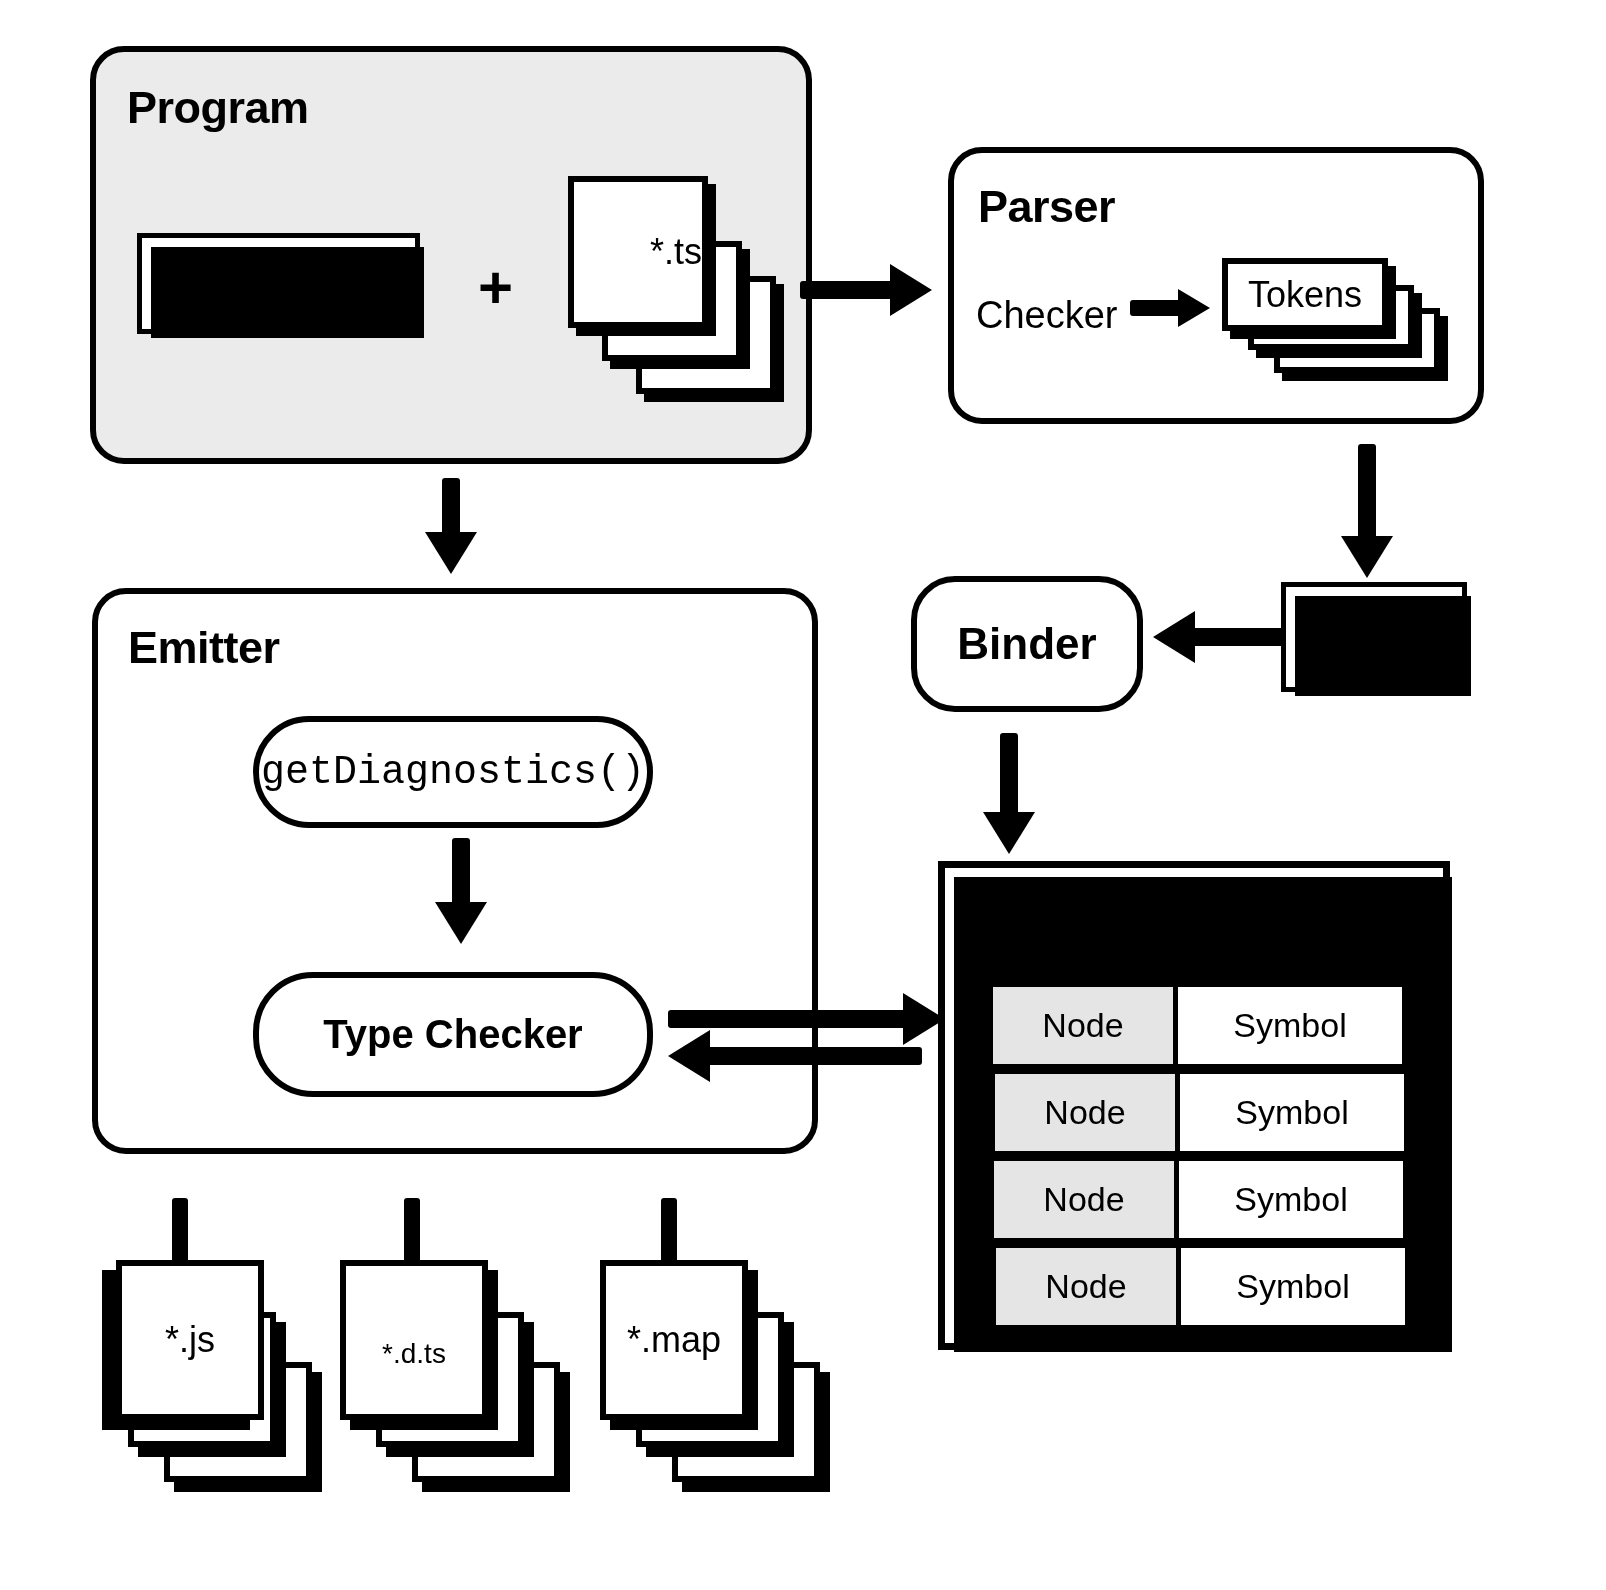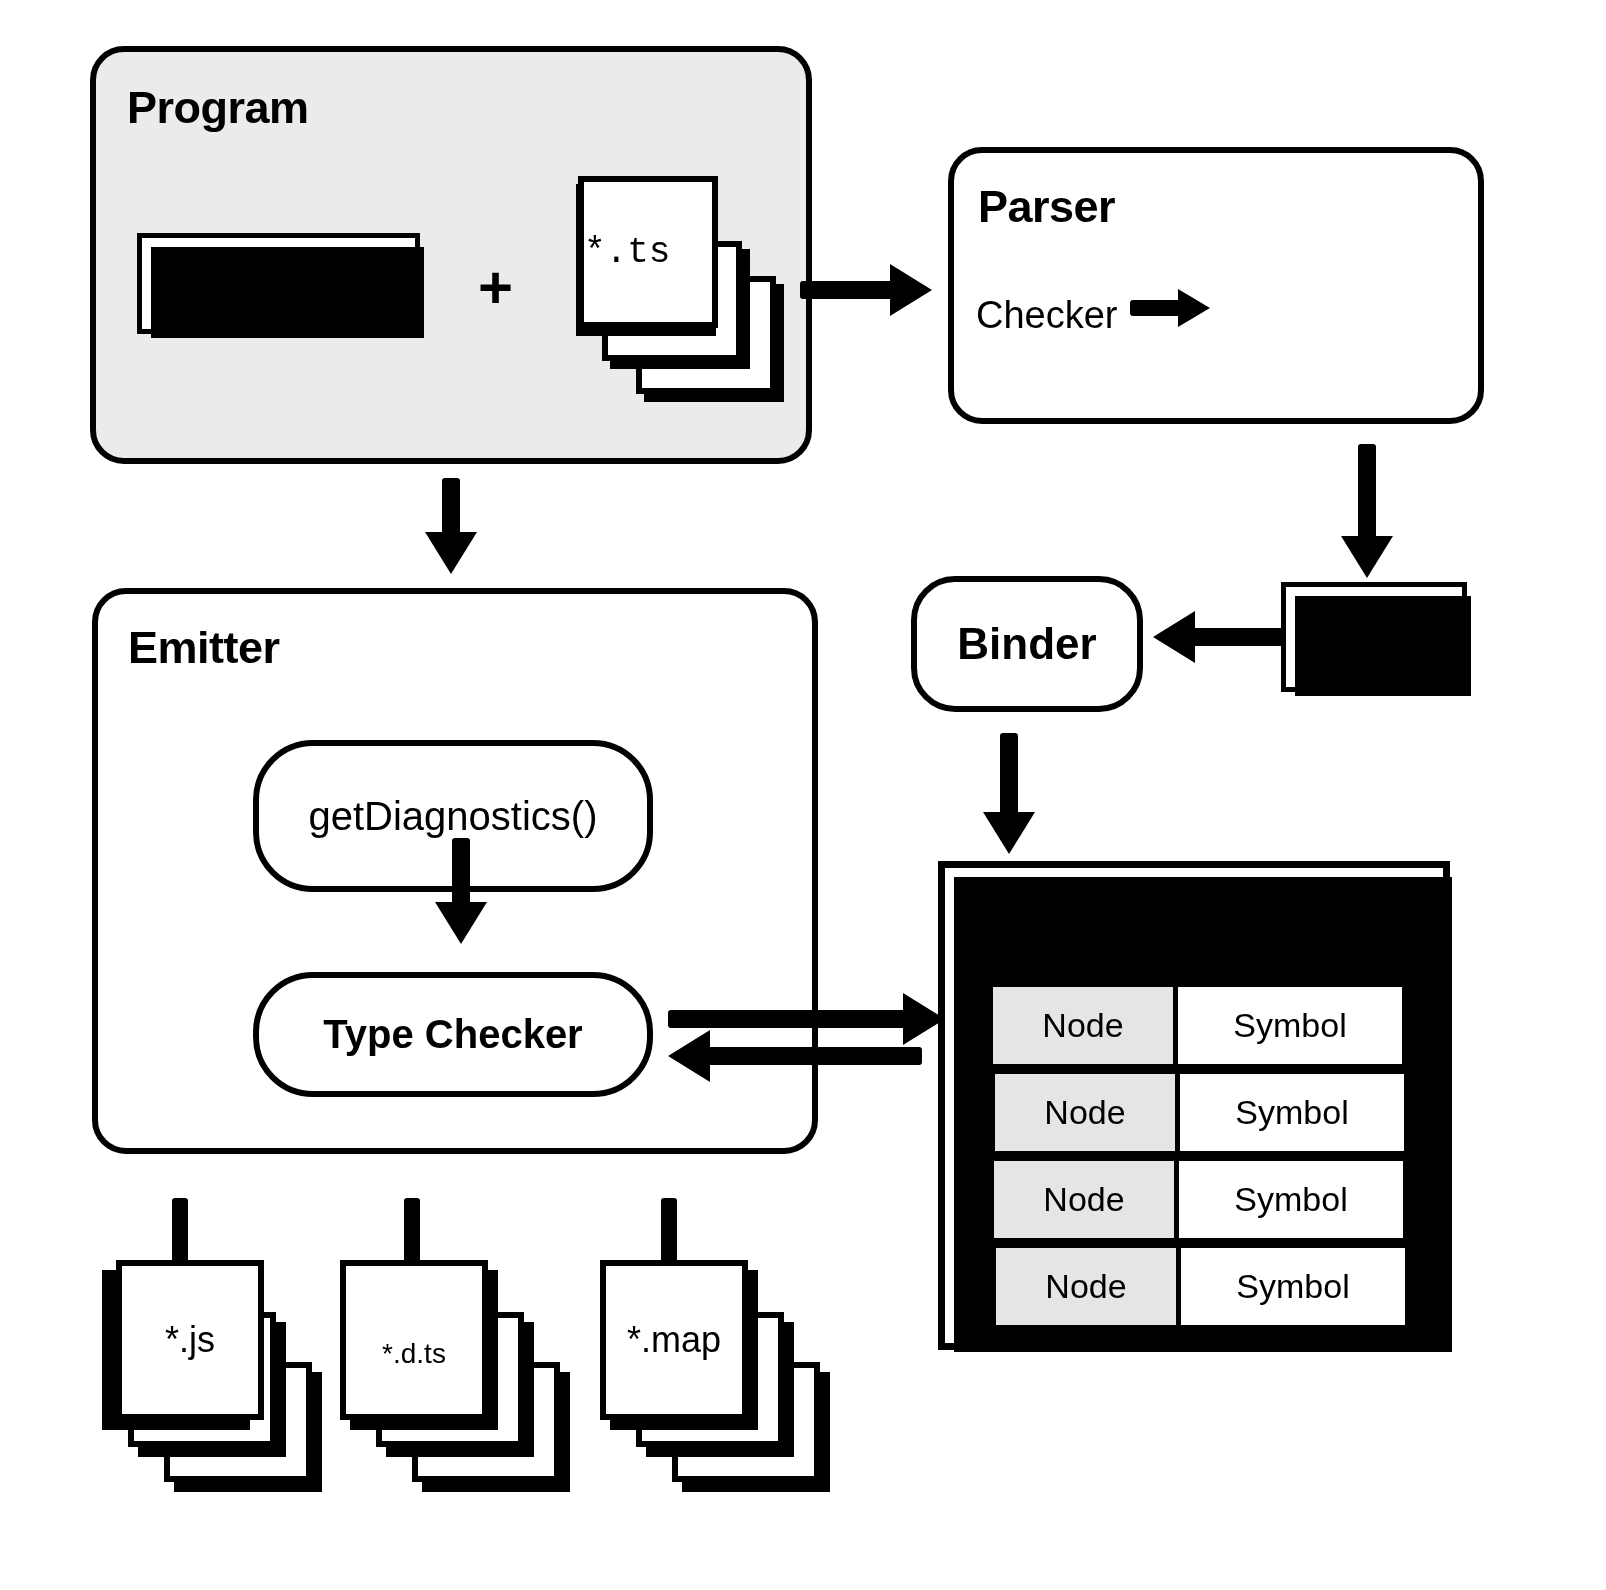--- a/index.html
+++ b/index.html
@@ -169,40 +169,50 @@
   </div>
 
   <div class="label" style="left:478px; top:253px; font-size:60px; font-weight:bold;">+</div>
 
   <div class="stack" style="left:566px; top:174px; width:230px; height:230px;">
     <div class="sheet-shadow" style="left:78px; top:110px; width:140px; height:118px;"></div>
     <div class="sheet" style="left:70px; top:102px; width:140px; height:118px;"></div>
     <div class="sheet-shadow" style="left:44px; top:75px; width:140px; height:120px;"></div>
     <div class="sheet" style="left:36px; top:67px; width:140px; height:120px;"></div>
     <div class="sheet-shadow" style="left:10px; top:10px; width:140px; height:152px;"></div>
-    <div class="sheet" style="left:12px; top:2px; width:140px; height:152px; display:flex; align-items:center; justify-content:flex-start;font-family:Liberation Mono, monospace;">
+    <div class="sheet" style="left:2px; top:2px; width:140px; height:152px; display:flex; align-items:center; justify-content:flex-end;">
       <span style="font-size:36px;">*.ts</span>
     </div>
   </div>
 
   <div>
     <div class="arrow-shaft" style="left:800px; top:281px; width:105px; height:18px;"></div>
     <div class="arrow-head head-right" style="left:890px; top:264px;"></div>
   </div>
 
   <div class="group" style="left:948px; top:147px; width:536px; height:277px;"></div>
   <div class="group-title" style="left:978px; top:181px; font-size:45px;">Parser</div>
 
   <div class="label" style="left:976px; top:294px; font-size:38px;">Checker</div>
 
   <div>
     <div class="arrow-shaft" style="left:1130px; top:300px; width:56px; height:16px;"></div>
     <div class="arrow-head head-right-sm" style="left:1178px; top:289px;"></div>
   </div>
 
+  <div class="stack" style="left:1222px; top:258px; width:250px; height:130px;">
+    <div class="sheet-shadow" style="left:60px; top:58px; width:166px; height:65px;"></div>
+    <div class="sheet" style="left:52px; top:50px; width:166px; height:65px;"></div>
+    <div class="sheet-shadow" style="left:34px; top:35px; width:166px; height:65px;"></div>
+    <div class="sheet" style="left:26px; top:27px; width:166px; height:65px;"></div>
+    <div class="sheet-shadow" style="left:8px; top:8px; width:166px; height:73px;"></div>
+    <div class="sheet" style="left:0px; top:0px; width:166px; height:73px; display:flex; align-items:center; justify-content:center;">
+      <span style="font-size:36px;">Tokens</span>
+    </div>
+  </div>
 
   <div>
     <div class="arrow-shaft" style="left:1358px; top:444px; width:18px; height:106px;"></div>
     <div class="arrow-head head-down" style="left:1341px; top:536px;"></div>
   </div>
 
   <div class="box shadowed" style="left:1281px; top:582px; width:186px; height:110px;">
     <span style="font-size:40px;">AST</span>
   </div>
 
@@ -248,21 +258,21 @@
     </div>
 
   <div>
     <div class="arrow-shaft" style="left:442px; top:478px; width:18px; height:68px;"></div>
     <div class="arrow-head head-down" style="left:425px; top:532px;"></div>
   </div>
 
   <div class="group" style="left:92px; top:588px; width:726px; height:566px;"></div>
   <div class="group-title" style="left:128px; top:622px; font-size:45px;">Emitter</div>
 
-  <div class="pill" style="left:253px; top:740px; width:400px; height:152px;">
+  <div class="pill" style="left:253px; top:716px; width:400px; height:112px;font-family:Liberation Mono, monospace;">
     <span style="font-size:40px;">getDiagnostics()</span>
   </div>
 
   <div>
     <div class="arrow-shaft" style="left:452px; top:838px; width:18px; height:78px;"></div>
     <div class="arrow-head head-down" style="left:435px; top:902px;"></div>
   </div>
 
   <div class="pill" style="left:253px; top:972px; width:400px; height:125px;">
     <span style="font-size:40px; font-weight:bold;">Type Checker</span>

